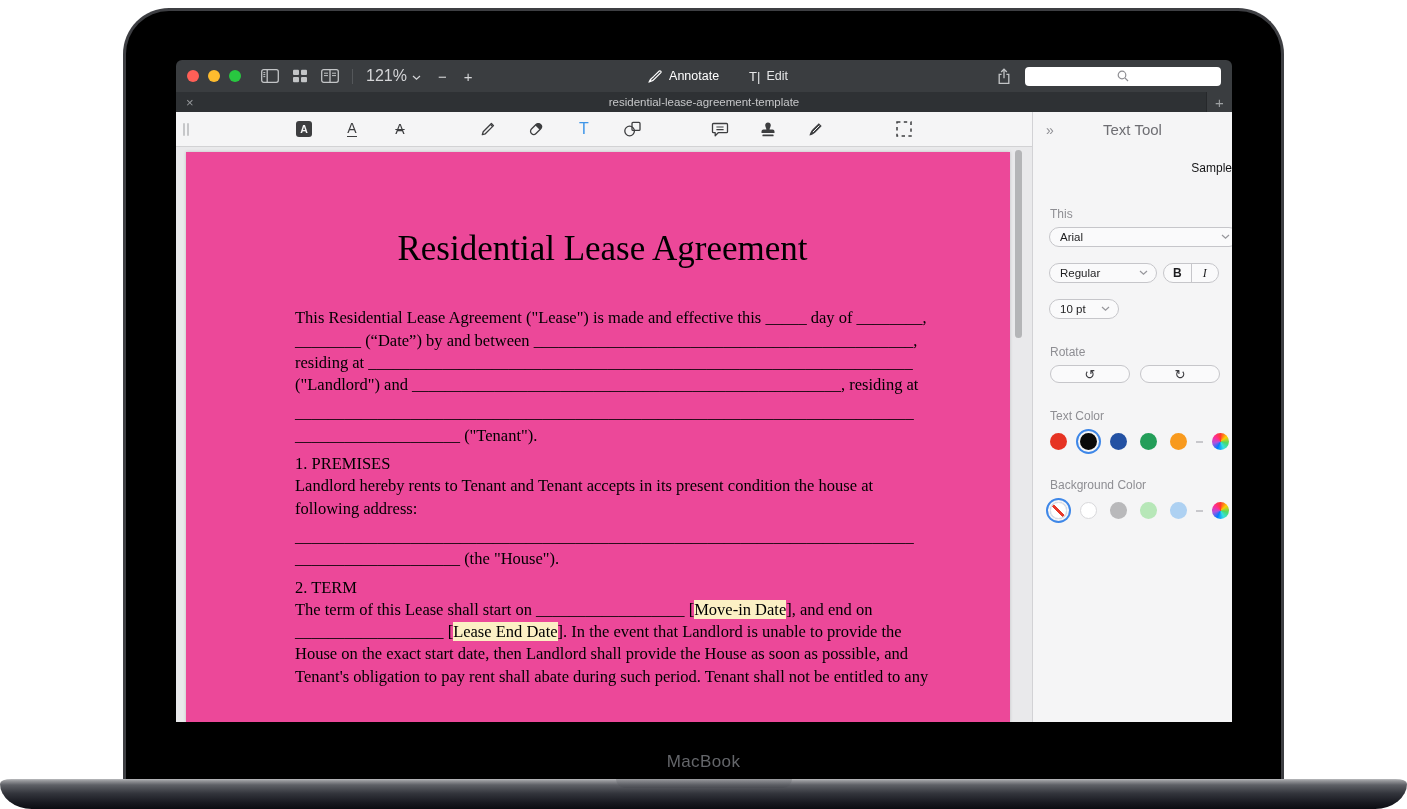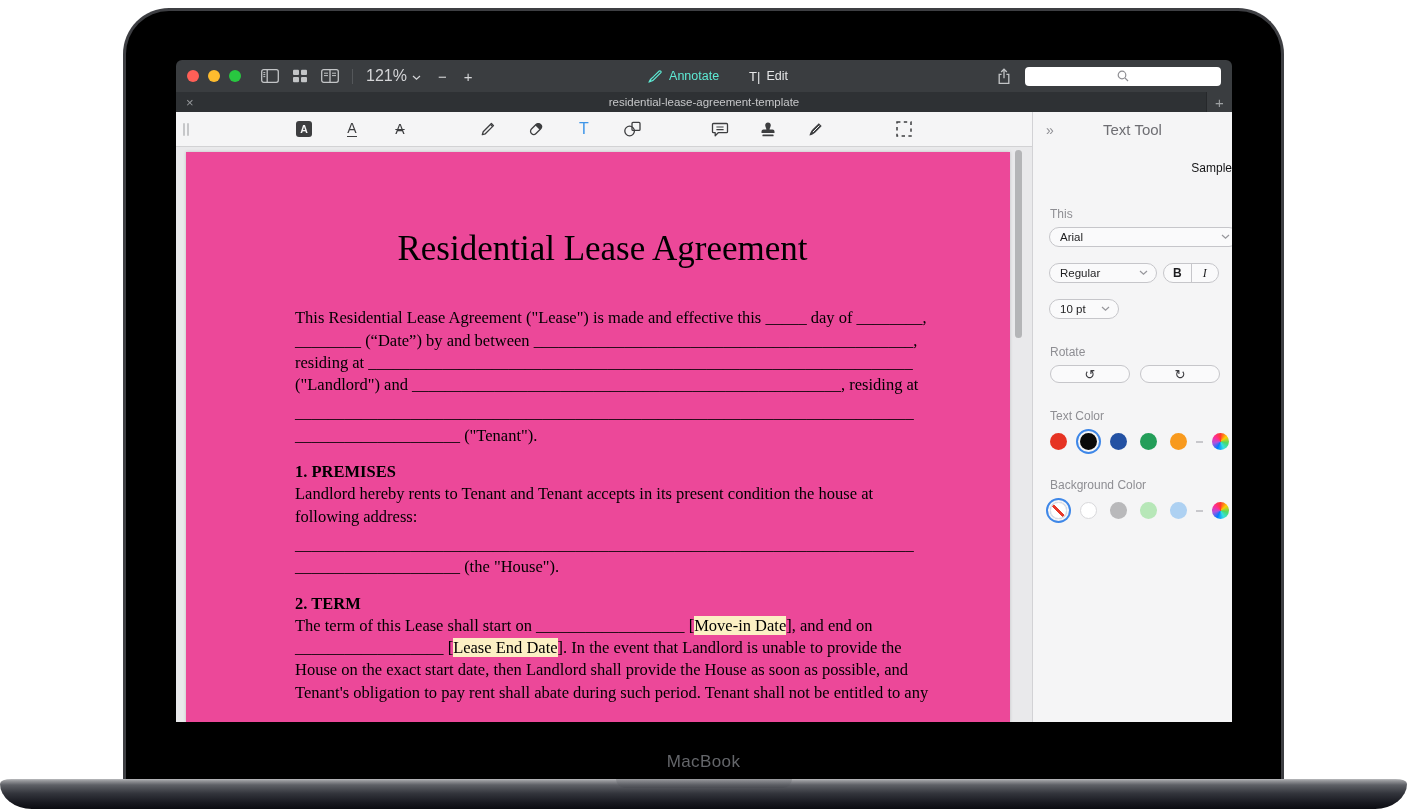--- a/index.html
+++ b/index.html
@@ -32,21 +32,21 @@
   .tl.red { background:#ff5f57; } .tl.yellow { background:#febc2e; } .tl.green { background:#28c840; }
   .view-group { display:flex; gap:13px; margin-left:20px; align-items:center; }
   .icon-btn { display:flex; align-items:center; justify-content:center; color:#c3c5c7; }
   .tb-sep { width:1px; height:15px; background:#54575a; margin:0 13px; }
   .zoom-group { display:flex; align-items:center; gap:5px; font-size:16px; color:#d4d5d7; }
   .zoom-minus,.zoom-plus { font-size:15px; color:#d4d5d7; line-height:1; }
   .zoom-minus { margin-left:17px; } .zoom-plus { margin-left:17px; }
   .mode-group { position:absolute; left:50%; top:0; height:100%; transform:translateX(calc(-50% + 14px));
                 display:flex; align-items:center; gap:30px; }
   .mode-btn { display:flex; align-items:center; gap:6px; font-size:12.5px; }
-  .mode-annotate { color:#5eead4; }
+  .mode-annotate { color:#ffffff; }
   .mode-edit { color:#e6e7e8; }
   .edit-glyph { font-size:13px; color:#e6e7e8; }
   .right-group { position:absolute; right:11px; top:0; height:100%; display:flex; align-items:center; gap:14px; }
   .search-field { width:196px; height:19px; background:#fff; border:none; border-radius:4px;
                   display:flex; align-items:center; justify-content:center; }
 
   
   .tabbar { position:relative; height:20px; flex:0 0 20px; background:#2e3134; }
   .tab-close { position:absolute; left:10px; top:0; height:20px; display:flex; align-items:center;
                color:#97999c; font-size:13px; }
@@ -75,21 +75,21 @@
   .t-glyph { font-size:16px; font-weight:500; }
 
   
   .page { position:absolute; left:10px; top:40px; width:824px; height:570px; background:#ec4899;
           box-shadow:0 0 3px rgba(0,0,0,.18); overflow:hidden;padding-left:9px; }
   .doc-content { padding:0 100px; font-family:"Liberation Serif", serif; font-size:16.5px;
                  line-height:22.3px; color:#000; }
   .doc-line { white-space:nowrap; }
   .blk-title { font-size:35px; line-height:1.18; text-align:center; margin:76px 0 38px; }
   .blk-para { margin:0 0 6px; }
-  .blk-heading { margin:14px 0 0; font-weight:700; }
+  .blk-heading { margin:6px 0 0; font-weight:400; }
   .hl { background:var(--hl,#fcf0c4); }
   .scroll-thumb { position:absolute; right:10px; top:38px; width:7px; height:188px;
                   background:#b4b5b7; border-radius:4px; }
 
   
   .sidebar { width:200px; background:#f5f5f6; border-left:1px solid #d2d2d5; overflow:hidden; }
   .side-header { position:relative; height:35px; display:flex; align-items:center; justify-content:center; }
   .collapse { position:absolute; left:13px; color:#909095; font-size:14px; }
   .side-title { color:#6e6e73; font-size:15px; }
   .sample { text-align:right; font-size:12px; color:#141416; margin-top:14px; height:18px; }

